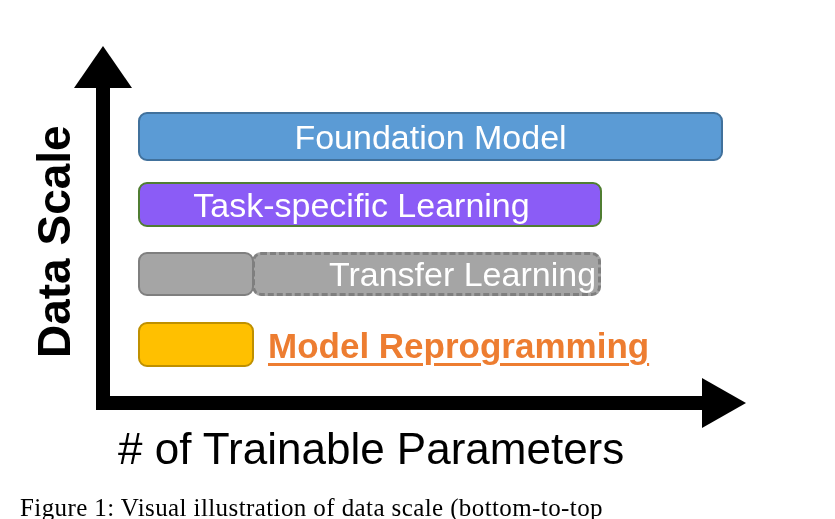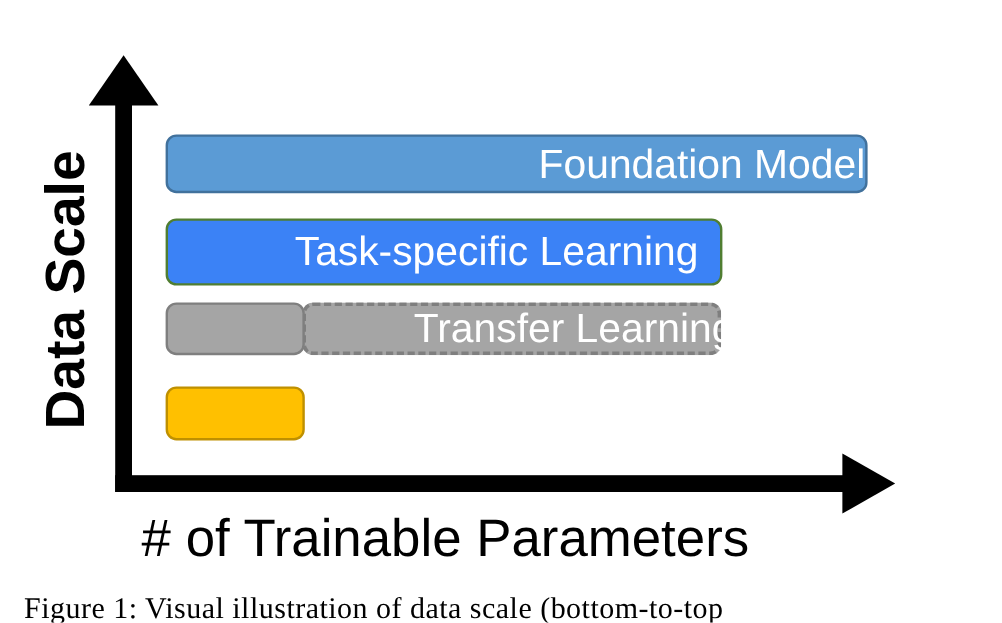--- a/index.html
+++ b/index.html
@@ -60,21 +60,21 @@
     white-space: nowrap;
   }
 
   
   .bar {
     position: absolute;
     box-sizing: border-box;
     border-radius: 9px;
     display: flex;
     align-items: center;
-    justify-content: flex-end;
+    justify-content: center;
   }
   .bar-label {
     font-family: "Liberation Sans", sans-serif;
     font-size: 34px;
     font-weight: 400;
     color: #ffffff;
     white-space: nowrap;
     line-height: 1;
   }
 
@@ -83,22 +83,22 @@
     top: 112px;
     width: 585px;
     height: 49px;
     background: #5B9BD5;
     border: 2px solid #41719C;
   }
   #bar-task {
     left: 138px;
     top: 182px;
     width: 464px;
-    height: 56px;
-    background: #3b82f6;
+    height: 45px;
+    background: #8b5cf6;
     border: 2px solid #507E32;
     padding-left: 19px;
   }
   #bar-task .bar-label {
     position: relative;
     left: -18px;
   }
 
   
   #bar-transfer-solid {
@@ -189,18 +189,19 @@
   <div class="bar" id="bar-task">
     <span class="bar-label">Task-specific Learning</span>
   </div>
 
   <div class="bar" id="bar-transfer-solid"></div>
   <div class="bar" id="bar-transfer-dashed">
     <span class="bar-label">Transfer Learning</span>
   </div>
 
   <div class="bar" id="bar-reprogram"></div>
+  <div class="outside-label">Model Reprogramming</div>
 
   <div class="x-axis-label"># of Trainable Parameters</div>
 
   <div class="caption">Figure 1: Visual illustration of data scale (bottom-to-top</div>
 
 </div>
 
 </body></html>

